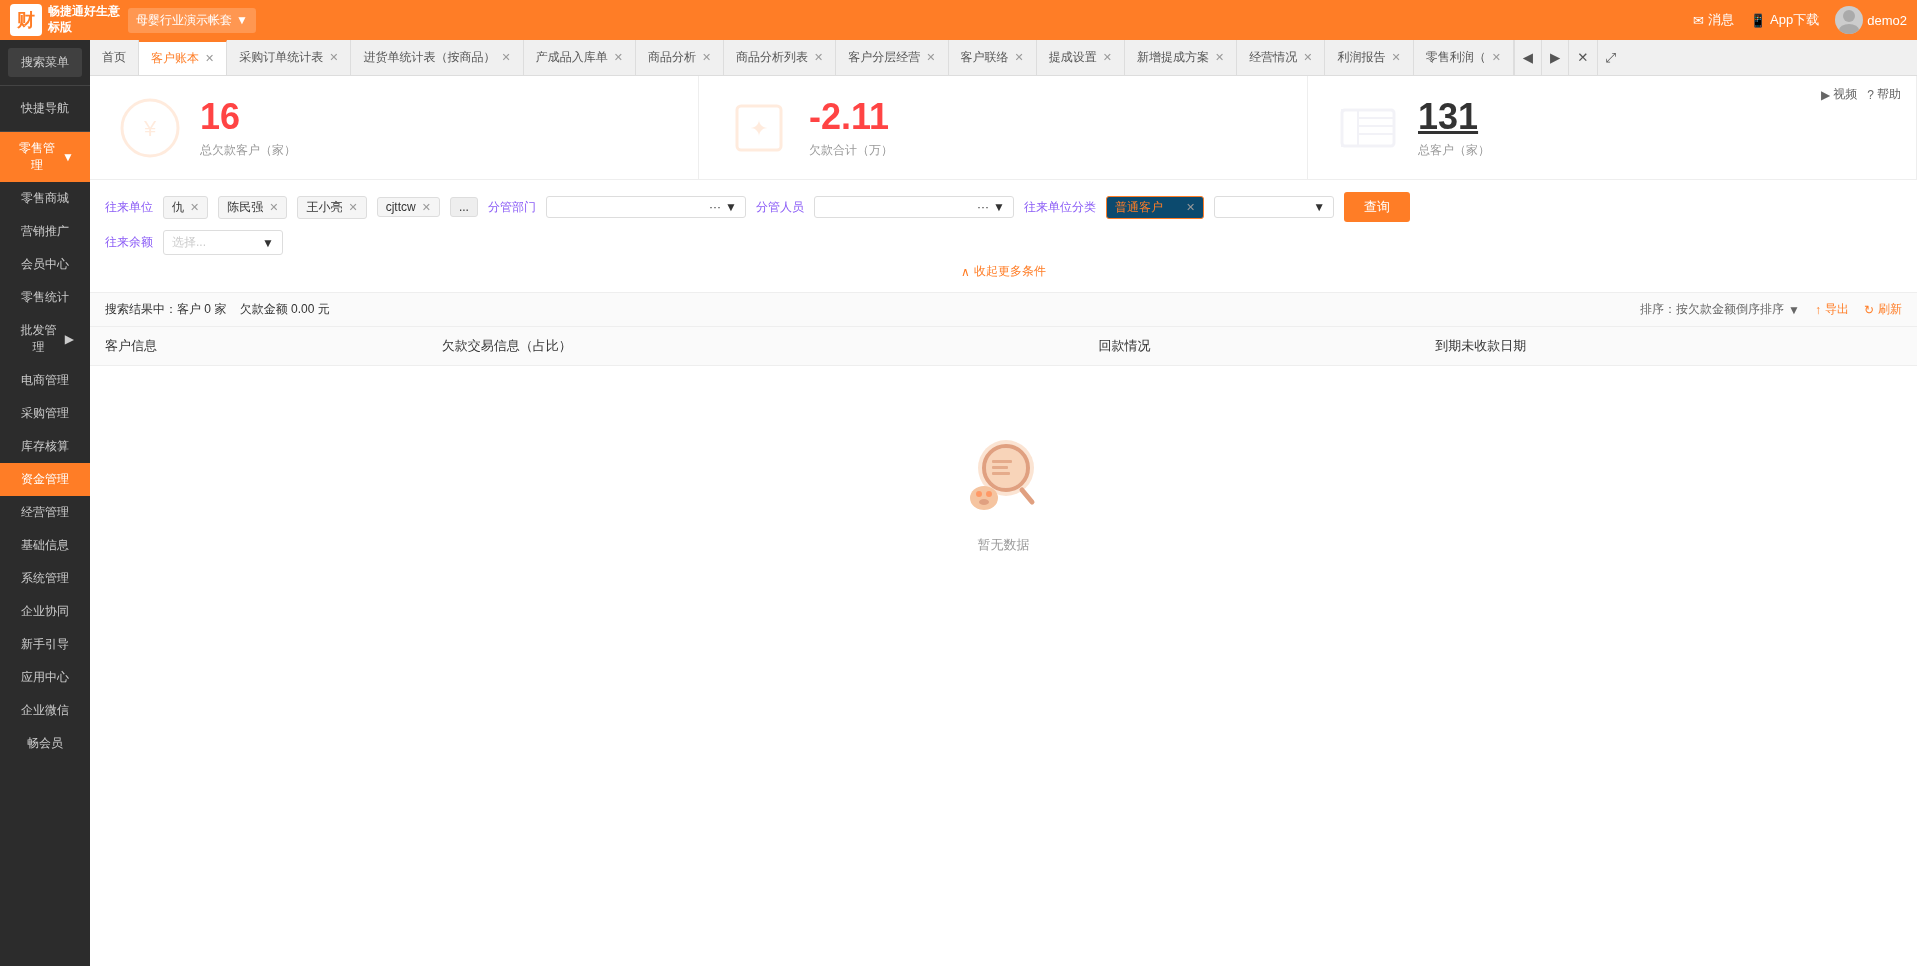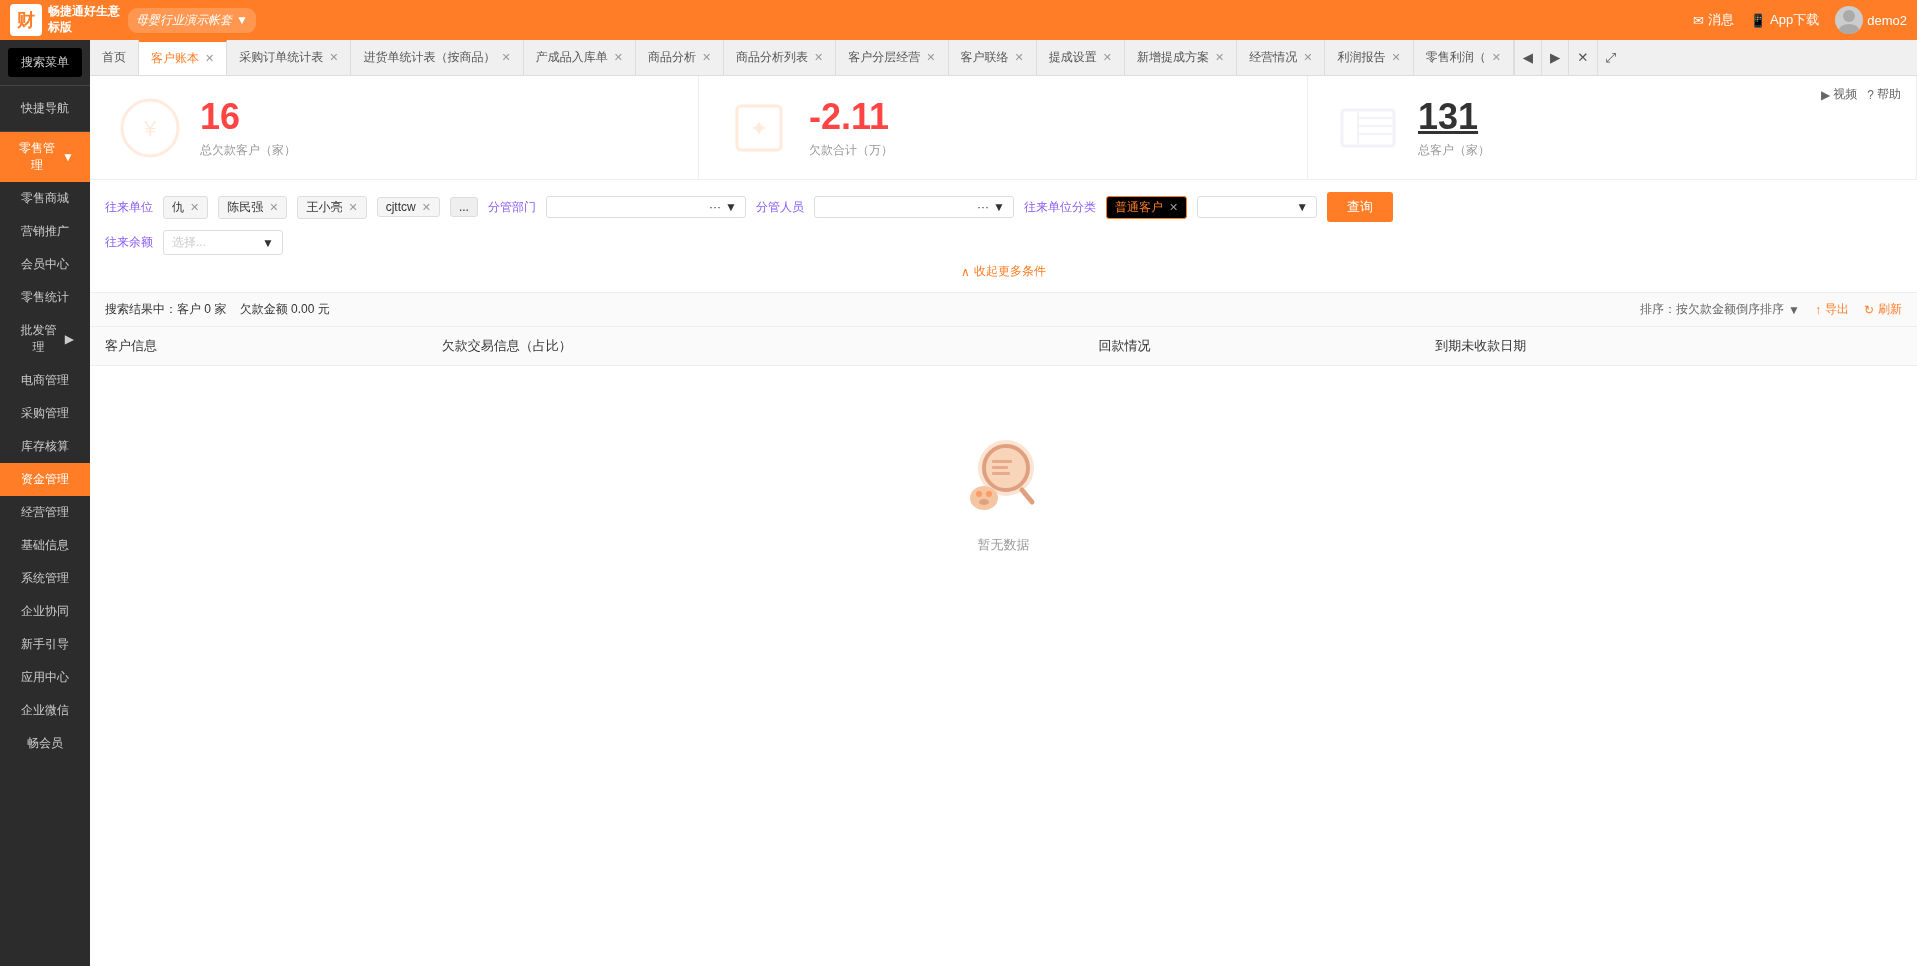--- a/index.html
+++ b/index.html
@@ -5,32 +5,32 @@
     * { margin: 0; padding: 0; box-sizing: border-box; }
     body { font-family: 'Microsoft YaHei', Arial, sans-serif; font-size: 13px; background: #f5f5f5; color: #333; overflow: hidden; }
 
     
     .app-container { display: flex; flex-direction: column; height: 966px; width: 1917px; }
     .top-bar { display: flex; align-items: center; background: #ff7d26; height: 40px; padding: 0 10px; flex-shrink: 0; }
     .top-bar-left { display: flex; align-items: center; gap: 8px; min-width: 200px; }
     .logo-area { display: flex; align-items: center; gap: 6px; color: white; font-size: 14px; font-weight: bold; }
     .logo-icon { width: 32px; height: 32px; background: white; border-radius: 4px; display: flex; align-items: center; justify-content: center; color: #ff7d26; font-size: 18px; font-weight: bold; }
     .logo-text { color: white; font-size: 12px; line-height: 1.3; }
-    .dropdown-selector { background: rgba(255,255,255,0.2); border: none; color: white; padding: 4px 8px; border-radius: 9px; display: flex; align-items: center; gap: 4px; cursor: pointer; font-size: 12px; font-style: italic; }
+    .dropdown-selector { background: rgba(255,255,255,0.2); border: none; color: white; padding: 4px 8px; border-radius: 3px; display: flex; align-items: center; gap: 4px; cursor: pointer; font-size: 12px; }
     .top-bar-right { margin-left: auto; display: flex; align-items: center; gap: 16px; color: white; font-size: 13px; }
     .top-bar-right-item { display: flex; align-items: center; gap: 4px; cursor: pointer; }
     .avatar { width: 28px; height: 28px; border-radius: 50%; background: #ccc; overflow: hidden; display: flex; align-items: center; justify-content: center; }
 
     
     .main-layout { display: flex; flex: 1; overflow: hidden; }
 
     
     .sidebar { width: 90px; background: #2c2c2c; color: white; display: flex; flex-direction: column; overflow-y: auto; flex-shrink: 0; }
     .sidebar-search { padding: 8px; border-bottom: 1px solid #444; }
-    .sidebar-search-btn { background: #000000; border: none; color: #ccc; padding: 6px 8px; width: 100%; border-radius: 3px; cursor: pointer; font-size: 12px; text-align: center; }
+    .sidebar-search-btn { background: #404040; border: none; color: #ccc; padding: 6px 8px; width: 100%; border-radius: 3px; cursor: pointer; font-size: 12px; text-align: center; }
     .sidebar-nav { padding: 6px 0; border-bottom: 1px solid #444; }
     .sidebar-nav-item { padding: 8px 2px; cursor: pointer; text-align: center; font-size: 12px; color: #ccc; }
     .sidebar-item { padding: 8px 16px; cursor: pointer; text-align: center; font-size: 12px; color: #ccc; display: flex; align-items: center; justify-content: center; gap: 4px; }
     .sidebar-item.active { background: #ff7d26; color: white; }
     .sidebar-item.has-arrow { justify-content: center; }
 
     
     .content-area { flex: 1; display: flex; flex-direction: column; overflow: hidden; }
 
     
@@ -84,21 +84,21 @@
     
     .empty-illustration { width: 100px; height: 100px; position: relative; margin-bottom: 10px; }
 
     
     .query-btn { background: #ff7d26; color: white; border: none; padding: 6px 20px; border-radius: 3px; cursor: pointer; font-size: 13px; }
 
     
     .tag-x { cursor: pointer; color: #999; font-size: 11px; margin-left: 2px; }
 
     
-    .cat-tag-selected { background: #000000; border: 1px solid #ff7d26; color: #ff7d26; display: flex; align-items: center; gap: 4px; padding: 2px 8px; border-radius: 3px; font-size: 12px; }
+    .cat-tag-selected { background: #0c4a6e; border: 1px solid #ff7d26; color: #ff7d26; display: flex; align-items: center; gap: 21px; padding: 2px 8px; border-radius: 3px; font-size: 12px; }
   </style>
 </head>
 <body>
 
 <div class="app-container">
 
   <div class="top-bar">
     <div class="top-bar-left">
       <div class="logo-area">
         <div class="logo-icon">财</div>

